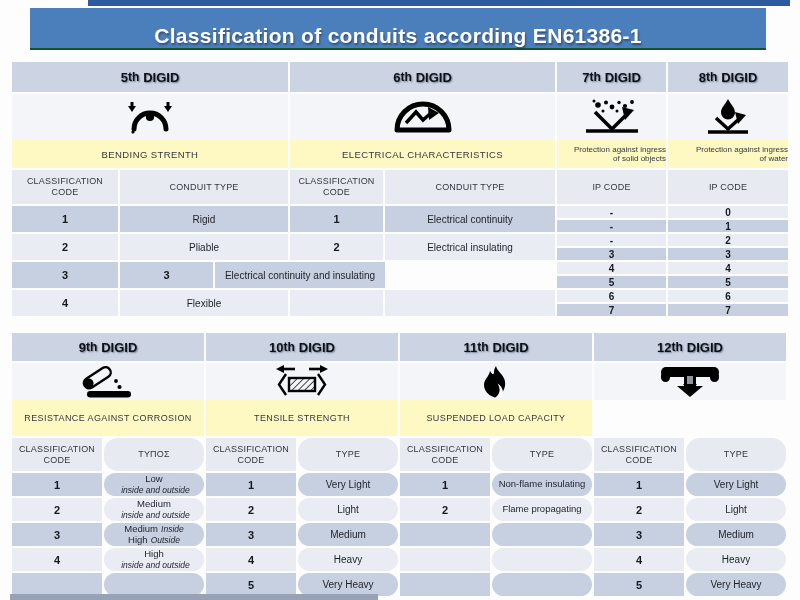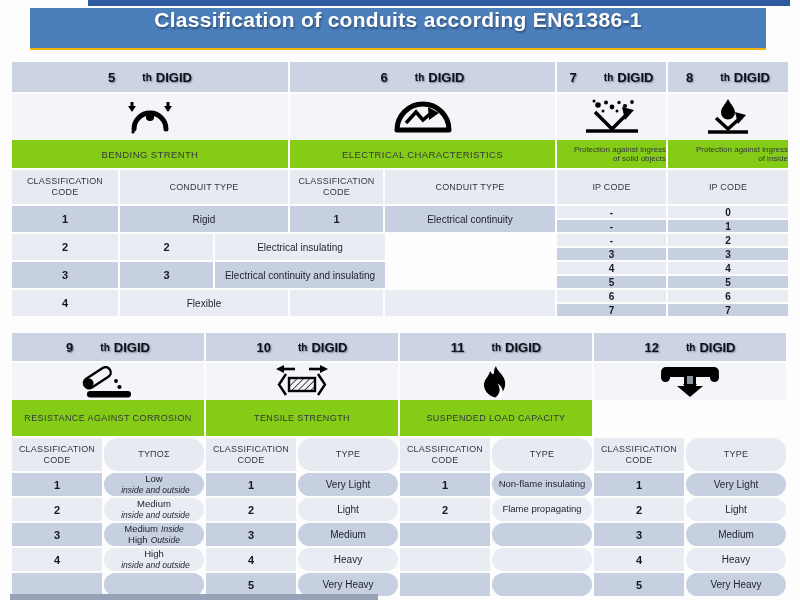--- a/index.html
+++ b/index.html
@@ -4,39 +4,39 @@
 <style>
   html,body{margin:0;padding:0;}
   body{
     width:800px;height:600px;position:relative;overflow:hidden;
     background:#fdfdfe;font-family:"Liberation Sans",sans-serif;color:#16181f;
   }
   .abs{position:absolute;}
   #top-strip{left:88px;top:0;width:702px;height:6px;background:#2d5b9e;}
   #title-bar{
     left:30px;top:8px;width:736px;height:40px;background:#4b7fbc;
-    border-bottom:2px solid #eab308;display:flex;align-items:flex-start;justify-content:center;
+    border-bottom:2px solid #14532d;display:flex;align-items:flex-end;justify-content:center;
   }
   #title-bar .t{
     color:#fff;font-size:21px;font-weight:bold;letter-spacing:.3px;
     text-shadow:1px 2px 2px rgba(30,40,60,.55);
   }
   .tbl{position:absolute;left:12px;width:776px;}
   #t1{top:62px;}
   #t2{top:333px;}
   .r{display:flex;gap:2px;margin-bottom:2px;}
   .c{display:flex;flex-direction:column;align-items:center;justify-content:center;text-align:center;box-sizing:border-box;}
   
   .hdr{background:#ccd4e3;height:30px;flex-direction:row;font-weight:bold;font-size:13px;color:#0d1018;
        text-shadow:1px 1px 1.5px rgba(90,100,125,.75);}
-  .hdr sup{font-size:10px;margin-right:4px;padding-left:27px;}
+  .hdr sup{font-size:12px;margin-right:4px;}
   .hdr2{height:28px;}
   .icons{background:#f3f5f9;height:46px;}
   .icons2{height:37px;}
-  .cap{background:#84cc16;height:28px;font-size:9.5px;color:#34373f;letter-spacing:.4px;}
+  .cap{background:#fef9c3;height:28px;font-size:9.5px;color:#34373f;letter-spacing:.4px;}
   .cap2{height:36px;font-size:9px;}
   .capsm{font-size:8px;line-height:9.5px;letter-spacing:0;align-items:flex-end;}
   .colh{background:#e7eaf1;height:34px;font-size:9px;line-height:11px;color:#33363d;letter-spacing:.2px;padding:0 4px;}
   .colh2{height:33px;}
   .dk{background:#c7d0e0;}
   .lt{background:#e9ecf3;}
   
   .w1{width:106px;}.w2{width:168px;}.w3{width:93px;}.w4{width:170px;}.w5{width:109px;}.w6{width:120px;}
   .s5{width:276px;}.s6{width:265px;}
   
@@ -137,21 +137,21 @@
 
   <div class="r" style="margin-top:-2px">
     <div class="c cap s5">BENDING STRENTH</div>
     <div class="c cap s6">ELECTRICAL  CHARACTERISTICS</div>
     <div class="c cap w5 capsm">
       <div>Protection against ingress</div>
         <div>of solid objects</div>
     </div>
     <div class="c cap w6 capsm">
       <div>Protection against ingress</div>
-        <div>of inside</div>
+        <div>of water</div>
     </div>
   </div>
 
   <div class="r">
     <div class="c colh w1">CLASSIFICATION CODE</div>
     <div class="c colh w2">CONDUIT TYPE</div>
     <div class="c colh w3">CLASSIFICATION CODE</div>
     <div class="c colh w4">CONDUIT TYPE</div>
     <div class="c colh w5">IP CODE</div>
     <div class="c colh w6">IP CODE</div>
@@ -160,20 +160,21 @@
   <div style="display:flex;gap:2px">
     <div>
       <div class="r">
         <div class="c mc w1 dk code">1</div>
         <div class="c mc w2 dk typ">Rigid</div>
         <div class="c mc w3 dk code">1</div>
         <div class="c mc w4 dk typ">Electrical continuity</div>
       </div>
       <div class="r">
         <div class="c mc w1 lt code">2</div>
+        <div class="c mc w2 lt typ">Pliable</div>
         <div class="c mc w3 lt code">2</div>
         <div class="c mc w4 lt typ">Electrical insulating</div>
       </div>
       <div class="r">
         <div class="c mc w1 dk code">3</div>
         <div class="c mc w3 dk code">3</div>
         <div class="c mc w4 dk typ">Electrical continuity and insulating</div>
       </div>
       <div class="r">
         <div class="c mc w1 lt code">4</div>

